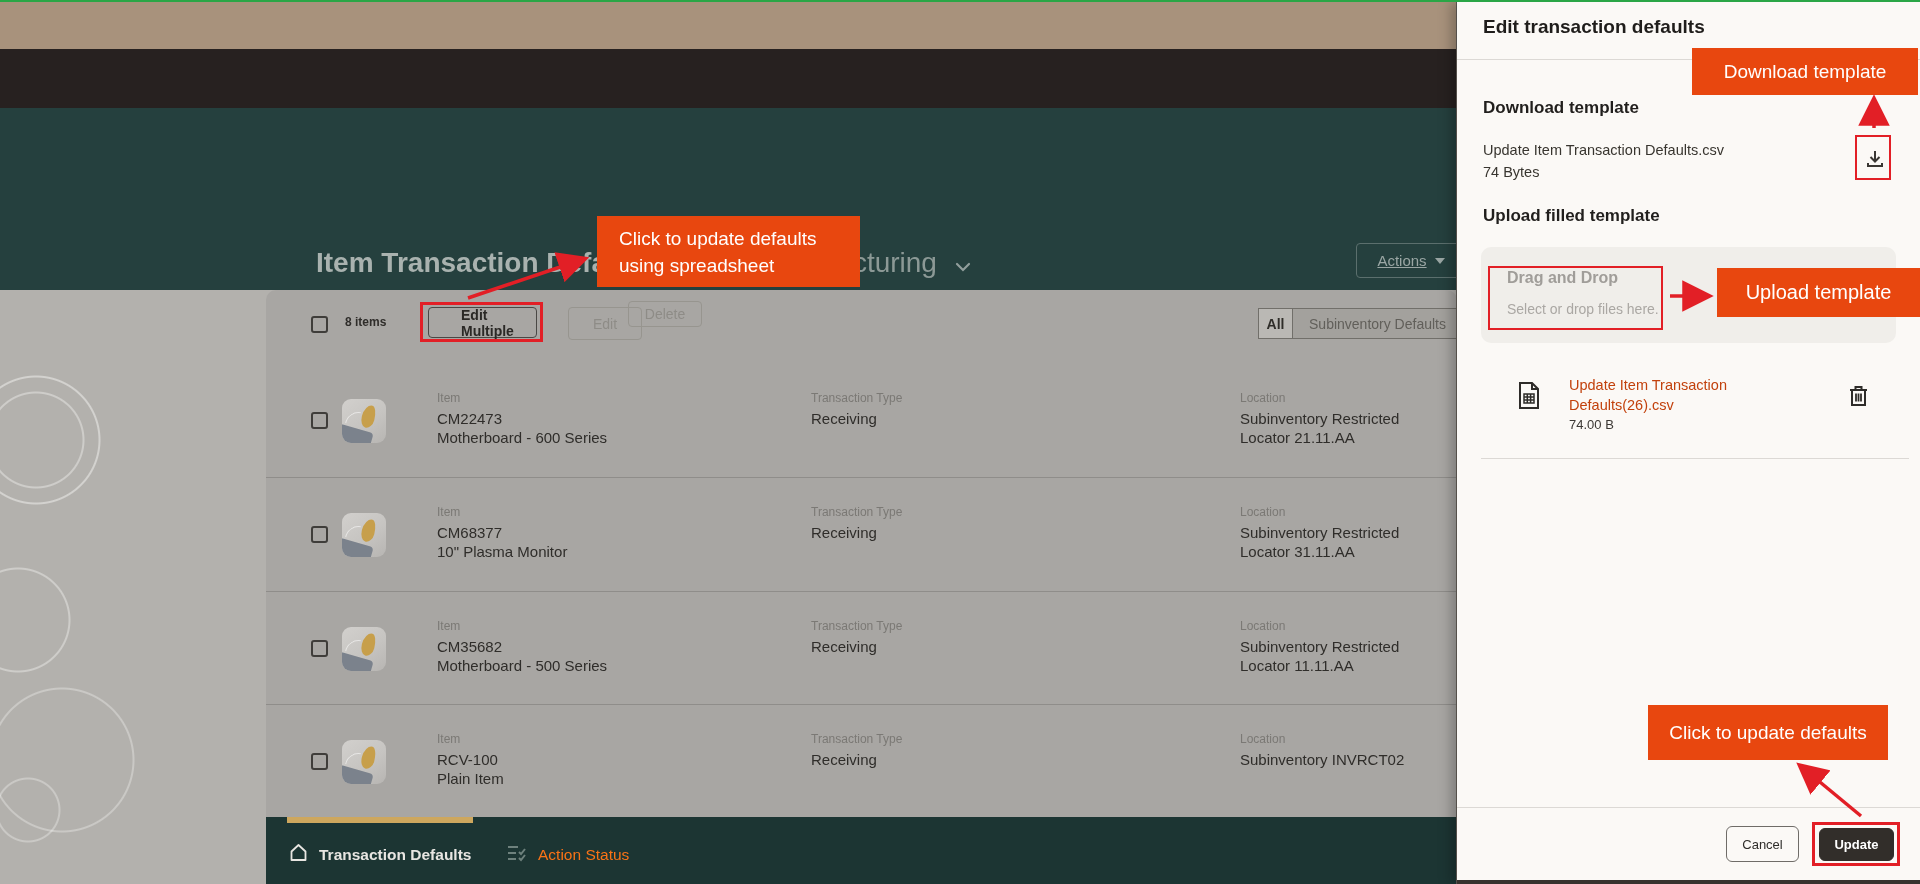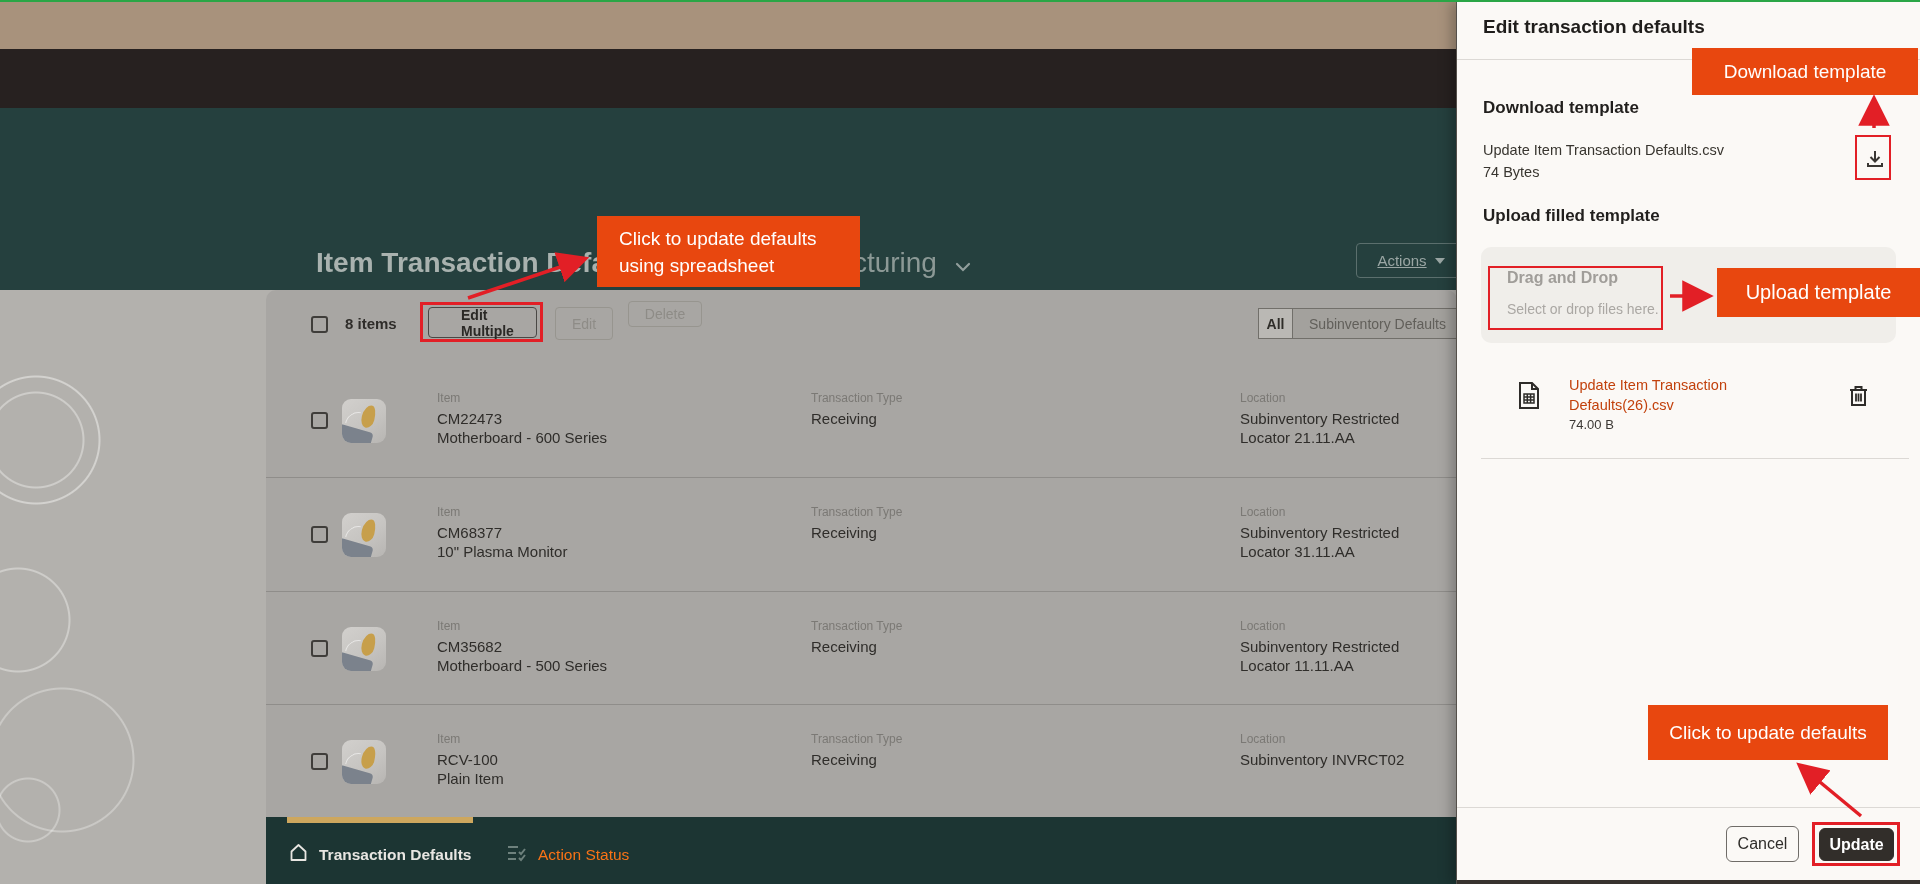--- a/index.html
+++ b/index.html
@@ -54,21 +54,21 @@
     background-image:
       radial-gradient(circle at 36px 150px, transparent 62px, rgba(250,250,248,.45) 63px, rgba(250,250,248,.45) 64px, transparent 65px),
       radial-gradient(circle at 36px 150px, transparent 46px, rgba(250,250,248,.38) 47px, rgba(250,250,248,.38) 48px, transparent 49px),
       radial-gradient(circle at 18px 330px, transparent 50px, rgba(250,250,248,.38) 51px, rgba(250,250,248,.38) 52px, transparent 53px),
       radial-gradient(circle at 62px 470px, transparent 70px, rgba(250,250,248,.32) 71px, rgba(250,250,248,.32) 72px, transparent 73px),
       radial-gradient(circle at 28px 520px, transparent 30px, rgba(250,250,248,.32) 31px, rgba(250,250,248,.32) 32px, transparent 33px); }
   .card { left:266px; top:290px; width:1191px; height:527px; background:#a8a6a3; border-radius:10px 10px 0 0; }
 
   
   .cb { width:17px; height:17px; border:2px solid #3f3d3a; border-radius:3px; background:transparent; cursor:pointer; }
-  .toolbar-count { font-size:15px; font-weight:700; color:#2f2d2a; }
+  .toolbar-count { font-size:12px; font-weight:700; color:#2f2d2a; }
   .btn { display:flex; align-items:center; justify-content:center; border-radius:4px; font-size:14px; cursor:pointer; background:transparent; }
   .btn-primary-line { border:1px solid #4a4845; color:#2b2926; font-weight:700; }
   .btn-disabled { border:1px solid #97958f; color:#8e8c87; }
   .seg { display:flex;align-items:flex-end; }
   .seg-btn { height:31px; display:flex; align-items:center; justify-content:center; font-size:14px; cursor:pointer; }
   .seg-active { width:35px; background:#bab8b4; border:1px solid #716f6a; color:#2f2d29; font-weight:700; }
   .seg-rest { width:170px; background:#a3a19d; border:1px solid #716f6a; border-left:none; color:#615f5a; }
 
   
   .row { left:0; width:1191px; height:113px; cursor:pointer; }
@@ -100,21 +100,21 @@
   .p-div { left:0; width:464px; height:1px; background:#dcd9d5; }
   .p-h { font-size:17px; font-weight:700; color:#211f1d; }
   .p-body { font-size:14.5px; color:#38352f; line-height:20px; }
   .icon-btn { display:flex; align-items:center; justify-content:center; cursor:pointer; color:#3a3733; background:transparent; border:none; }
   .dropzone { left:24px; top:245px; width:415px; height:96px; background:#f0eeea; border-radius:10px; cursor:pointer; }
   .dz-title { position:absolute; left:26px; top:22px; font-size:16px; font-weight:700; color:#a09d99; }
   .dz-sub { position:absolute; left:26px; top:54px; font-size:14px; color:#aaa7a3;text-align:center; }
   .file-row { left:0; top:366px; width:464px; }
   .file-name { position:absolute; left:112px; top:7px; width:192px; font-size:14.5px; color:#c2410c; line-height:20px; }
   .file-size { position:absolute; left:112px; top:49px; font-size:13px; color:#3c3935; }
-  .p-footer-btn { position:absolute; border-radius:6px; font-size:16px; display:flex; align-items:center; justify-content:center; cursor:pointer; }
+  .p-footer-btn { position:absolute; border-radius:6px; font-size:13px; display:flex; align-items:center; justify-content:center; cursor:pointer; }
   .btn-cancel { left:269px; top:824px; width:73px; height:36px; background:#fbf9f6; border:1px solid #6f6c68; color:#2f2d2a; }
   .btn-update { left:362px; top:826px; width:75px; height:33px; background:#322e2a; border:1px solid #322e2a; color:#ffffff; font-weight:700; }
   .panel-bottom-strip { left:0; bottom:0; width:464px; height:4px; background:#37322e; }
 
   
   .callout { background:#e8470f; color:#ffffff; z-index:12; font-size:19px; display:flex; flex-direction:column; justify-content:center; }
   .callout.center { align-items:center; }
   .co-1 { left:597px; top:216px; width:263px; height:71px; padding-left:22px; line-height:27px; }
   .co-2 { left:1692px; top:48px; width:226px; height:47px; }
   .co-3 { left:1717px; top:268px; width:203px; height:49px; font-size:20px; }
@@ -183,21 +183,21 @@
       </div>
     </div>
 
     <div class="abs gutter"></div>
 
     <div class="abs card">
 
       <div class="abs cb" style="left:45px; top:26px;"></div>
       <div class="abs toolbar-count" style="left:79px; top:25px;">8 items</div>
       <div class="abs btn btn-primary-line" style="left:162px; top:17px; width:109px; height:31px;padding-left:32px;">Edit Multiple</div>
-      <div class="abs btn btn-disabled" style="left:289px; top:17px; width:58px; height:33px;">Edit</div>
+      <div class="abs btn btn-disabled" style="left:302px; top:17px; width:74px; height:33px;">Edit</div>
       <div class="abs btn btn-disabled" style="left:362px; top:11px; width:74px; height:26px;">Delete</div>
       <div class="abs seg" style="left:992px; top:18px;">
         <div class="seg-btn seg-active">All</div>
         <div class="seg-btn seg-rest">Subinventory Defaults</div>
       </div>
 
       <div class="abs row" style="top:74px;">
         <div class="cb"></div>
         <div class="thumb">
             <span class="arc"></span>

